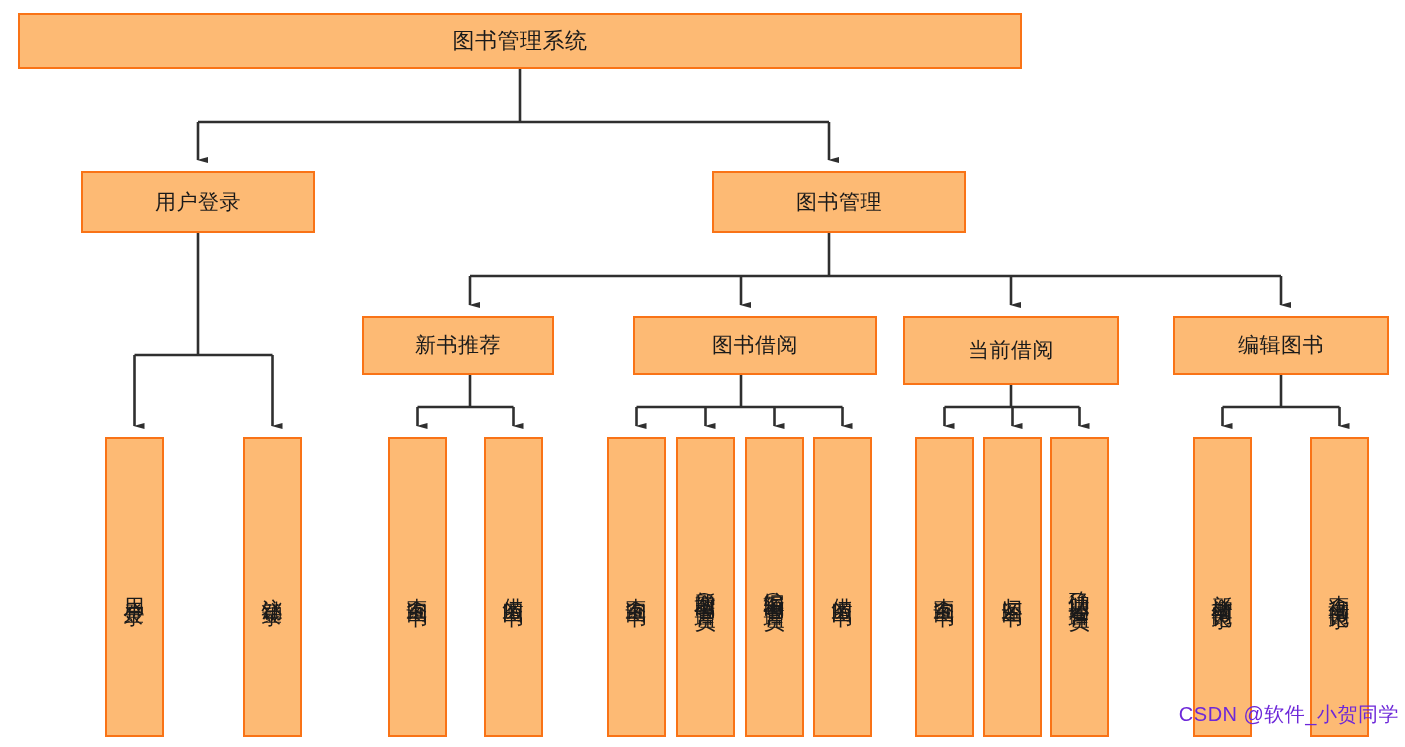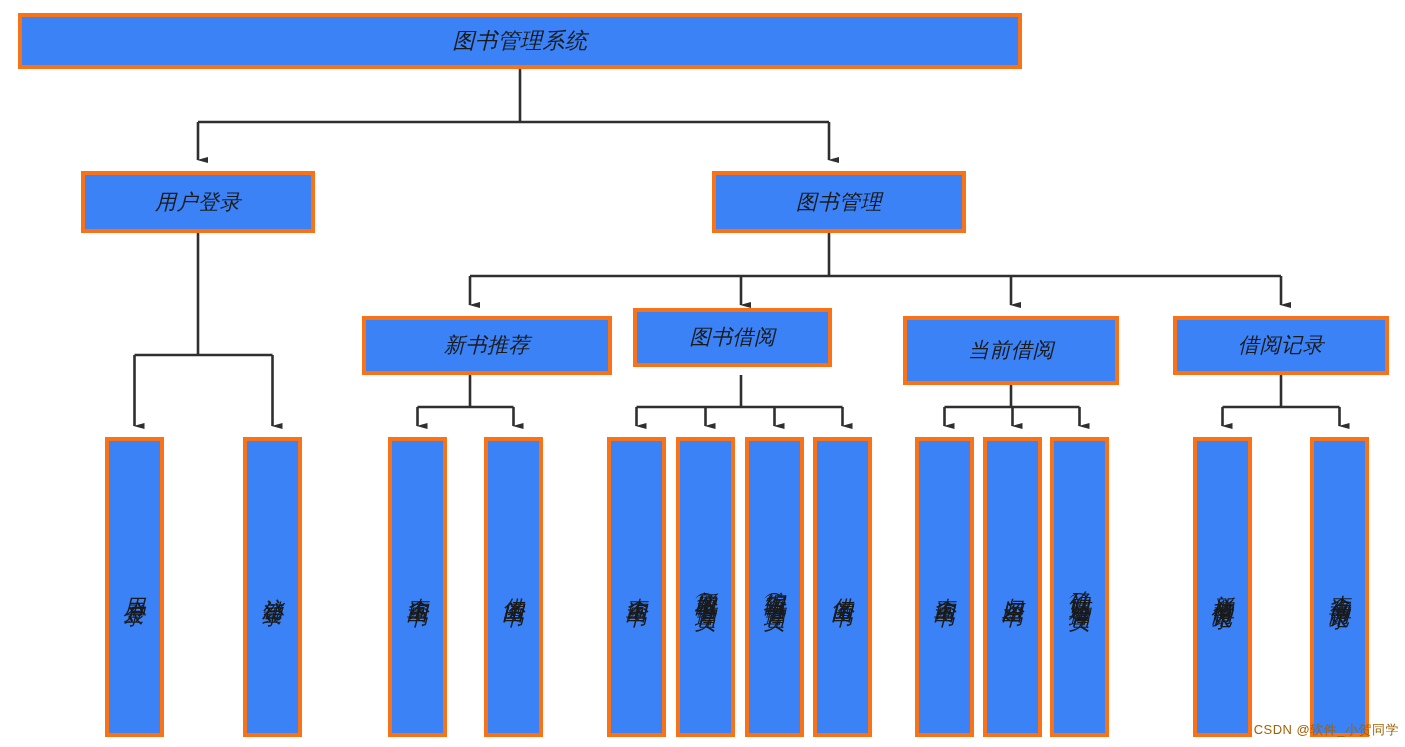--- a/index.html
+++ b/index.html
@@ -22,27 +22,26 @@
     position: absolute;
     left: 0;
     top: 0;
     width: 1405px;
     height: 747px;
     pointer-events: none;
   }
   .node {
     position: absolute;
     box-sizing: border-box;
-    background: #3b82f6;
-    border: 4px solid #f97316;
+    background: #fdba74;
+    border: 2px solid #f97316;
     display: flex;
     align-items: center;
     justify-content: center;
     color: #1a1a1a;
-    font-style: italic;
   }
   .node-label {
     display: block;
     text-align: center;
     line-height: 1.16;
     color: #1a1a1a;
   }
   
   .node.horiz .node-label {
     font-size: 21px;
@@ -61,23 +60,23 @@
     writing-mode: vertical-rl;
     text-orientation: upright;
     font-size: 21px;
     letter-spacing: 3px;
     line-height: 1;
     max-height: 290px;
   }
   #watermark {
     position: absolute;
     right: 6px;
-    bottom: 8px;
-    font-size: 13px;
-    color: #a16207;
+    bottom: 19px;
+    font-size: 20px;
+    color: #6d28d9;
     letter-spacing: 0.5px;
     white-space: nowrap;
     user-select: none;
   }
 </style>
 </head>
 <body>
 
 <div id="diagram-root">
 
@@ -128,31 +127,31 @@
     <span class="node-label">图书管理系统</span>
   </div>
 
   <div class="node horiz" style="left: 81px; top: 171px; width: 234px; height: 62px;">
     <span class="node-label">用户登录</span>
   </div>
   <div class="node horiz" style="left: 712px; top: 171px; width: 254px; height: 62px;">
     <span class="node-label">图书管理</span>
   </div>
 
-  <div class="node horiz" style="left: 362px; top: 316px; width: 250px; height: 59px;">
+  <div class="node horiz" style="left: 362px; top: 316px; width: 192px; height: 59px;">
     <span class="node-label">新书推荐</span>
   </div>
-  <div class="node horiz" style="left: 633px; top: 308px; width: 199px; height: 59px;">
+  <div class="node horiz" style="left: 633px; top: 316px; width: 244px; height: 59px;">
     <span class="node-label">图书借阅</span>
   </div>
   <div class="node horiz" style="left: 903px; top: 316px; width: 216px; height: 69px;">
     <span class="node-label">当前借阅</span>
   </div>
   <div class="node horiz" style="left: 1173px; top: 316px; width: 216px; height: 59px;">
-    <span class="node-label">借阅记录</span>
+    <span class="node-label">编辑图书</span>
   </div>
 
   <div class="node vert" style="left: 105px; top: 437px; width: 59px; height: 300px;">
     <span class="node-label">用户登录</span>
   </div>
   <div class="node vert" style="left: 243px; top: 437px; width: 59px; height: 300px;">
     <span class="node-label">注销登录</span>
   </div>
   <div class="node vert" style="left: 388px; top: 437px; width: 59px; height: 300px;">
     <span class="node-label">查询图书</span>

